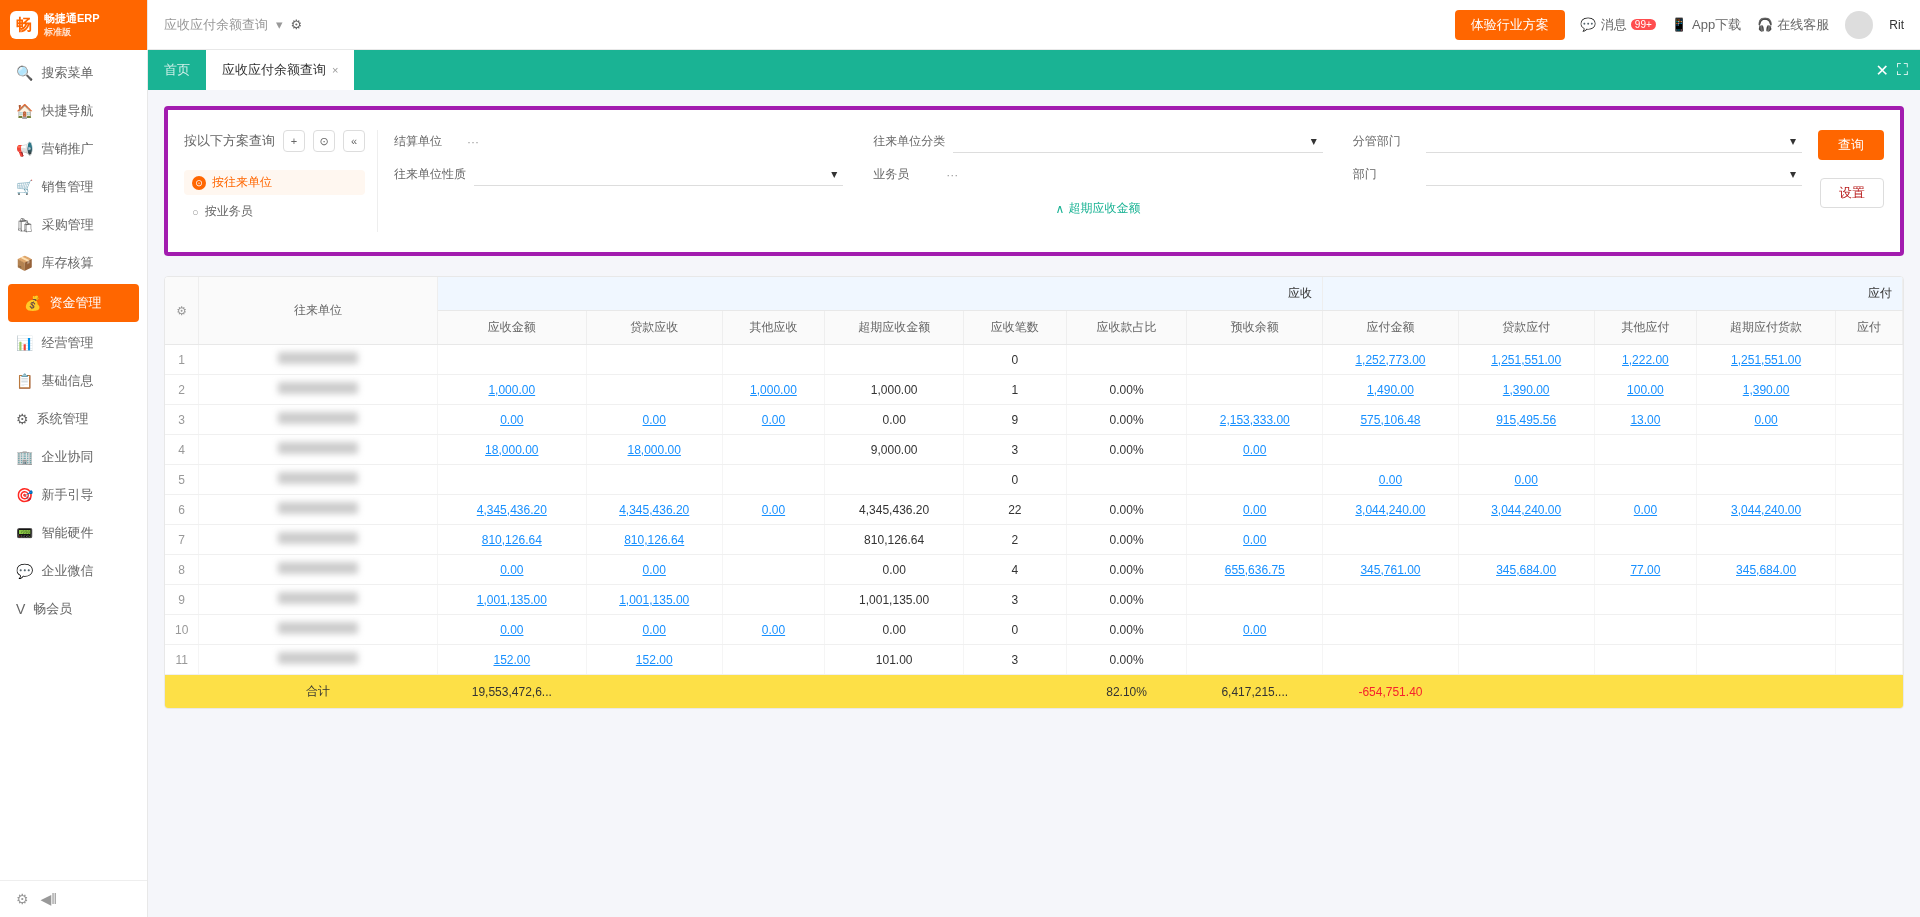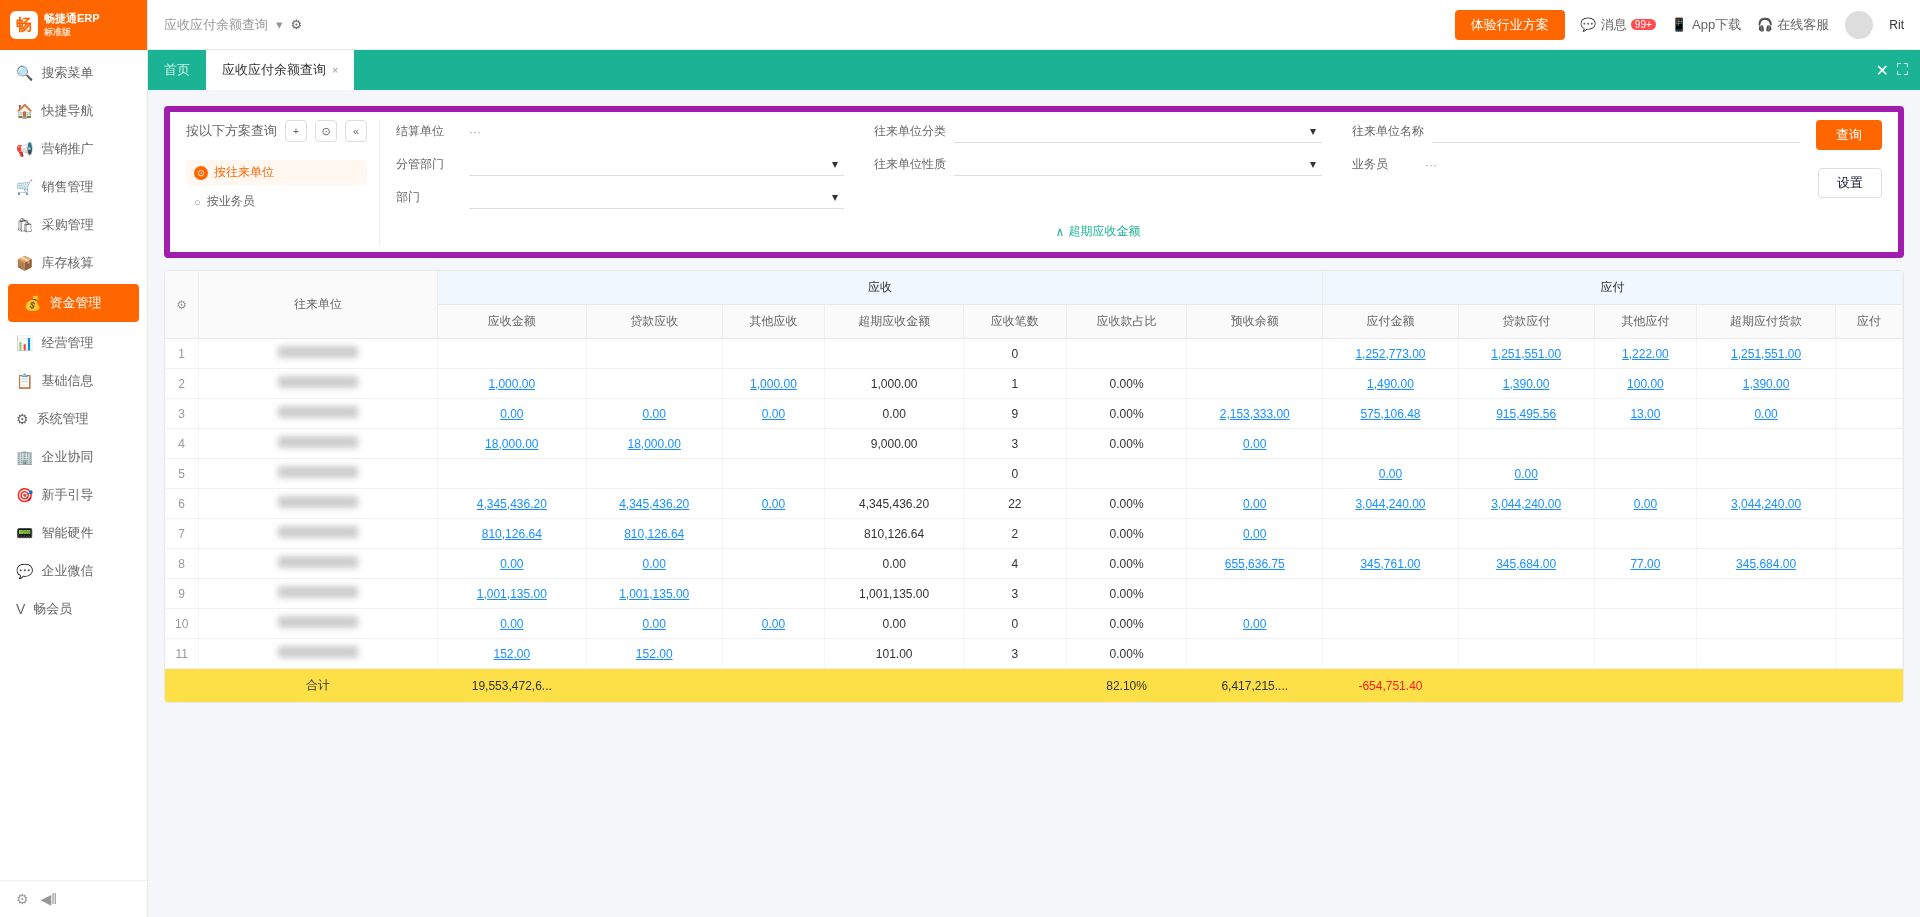--- a/index.html
+++ b/index.html
@@ -84,22 +84,22 @@
     }
     .page-title { font-size: 16px; font-weight: bold; color: #333; }
     .page-actions { display: flex; gap: 8px; }
     .action-btn {
       display: flex; align-items: center; gap: 4px; color: #1ab394;
       cursor: pointer; font-size: 13px; background: none; border: none;
     }
 
     
     .filter-panel {
-      background: #fff; border: 6px solid #a21caf; border-radius: 4px;
-      padding: 8px 16px; margin-bottom: 12px;
+      background: #fff; border: 4px solid #a21caf; border-radius: 4px;
+      padding: 20px 16px; margin-bottom: 20px;
     }
     .filter-top {
       display: flex; align-items: center; gap: 8px; margin-bottom: 10px;
     }
     .filter-label { color: #666; font-size: 13px; }
     .filter-icon-btn {
       width: 22px; height: 22px; border: 1px solid #ddd; border-radius: 4px;
       display: flex; align-items: center; justify-content: center;
       cursor: pointer; color: #666; font-size: 11px;
     }
@@ -128,21 +128,21 @@
     }
     .filter-dots { color: #999; cursor: pointer; }
     .filter-actions-right {
       display: flex; flex-direction: column; gap: 18px; align-items: flex-end;
     }
     .btn-query {
       background: #ff6600; color: #fff; border: none; border-radius: 4px;
       padding: 6px 20px; cursor: pointer; font-size: 13px;
     }
     .btn-setting {
-      background: #fff; color: #0f172a; border: 1px solid #ddd; border-radius: 4px;
+      background: #fff; color: #b91c1c; border: 1px solid #ddd; border-radius: 4px;
       padding: 5px 18px; cursor: pointer; font-size: 13px;
     }
     .collapse-btn {
       display: flex; align-items: center; justify-content: center;
       color: #1ab394; cursor: pointer; font-size: 12px; gap: 4px;
       padding: 4px 0; margin-top: 6px;
     }
 
     
     .table-container {
@@ -151,21 +151,21 @@
     }
     table {
       width: 100%; border-collapse: collapse; font-size: 12px;
     }
     thead tr th {
       background: #fafafa; border-bottom: 1px solid #e8e8e8;
       padding: 8px 10px; text-align: center; color: #666; font-weight: normal;
       white-space: nowrap; border-right: 1px solid #eee;
     }
     thead tr th.group-header {
-      background: #f0f7ff; color: #333; font-weight: 500;
+      background: #f0f7ff; color: #333; font-weight: 500; text-align: right;
     }
     tbody tr td {
       border-bottom: 1px solid #f0f0f0; padding: 7px 10px;
       text-align: center; color: #333; white-space: nowrap;
       border-right: 1px solid #f5f5f5;
     }
     .link-text { color: #1890ff; text-decoration: underline; cursor: pointer; }
     .row-num { color: #999; }
     .settings-icon { color: #999; cursor: pointer; }
     tfoot tr td {
@@ -322,24 +322,20 @@
           <div class="filter-row">
             <span class="filter-field-label">结算单位</span>
             <span class="filter-dots">···</span>
           </div>
           <div class="filter-row">
             <span class="filter-field-label">往来单位分类</span>
             <div class="filter-select">
               <span></span>
               <span>▾</span>
             </div>
-          </div>
-          <div class="filter-row">
-            <span class="filter-field-label">往来单位名称</span>
-            <input class="filter-input" style="">
           </div>
 
           <div class="filter-row">
             <span class="filter-field-label">分管部门</span>
             <div class="filter-select">
               <span></span>
               <span>▾</span>
             </div>
           </div>
           <div class="filter-row">

